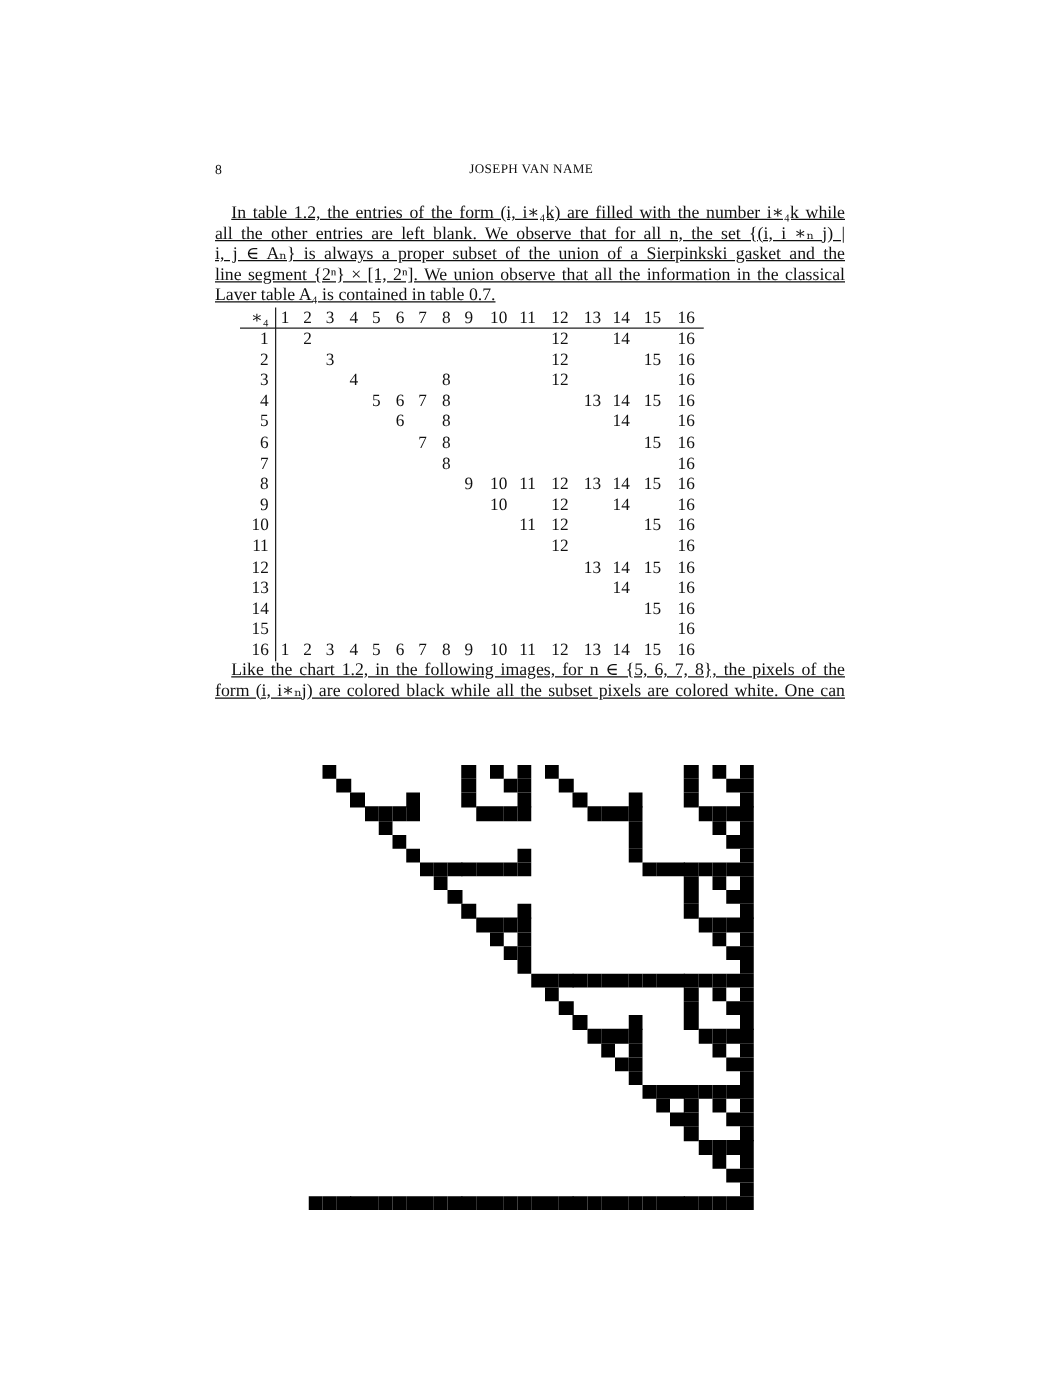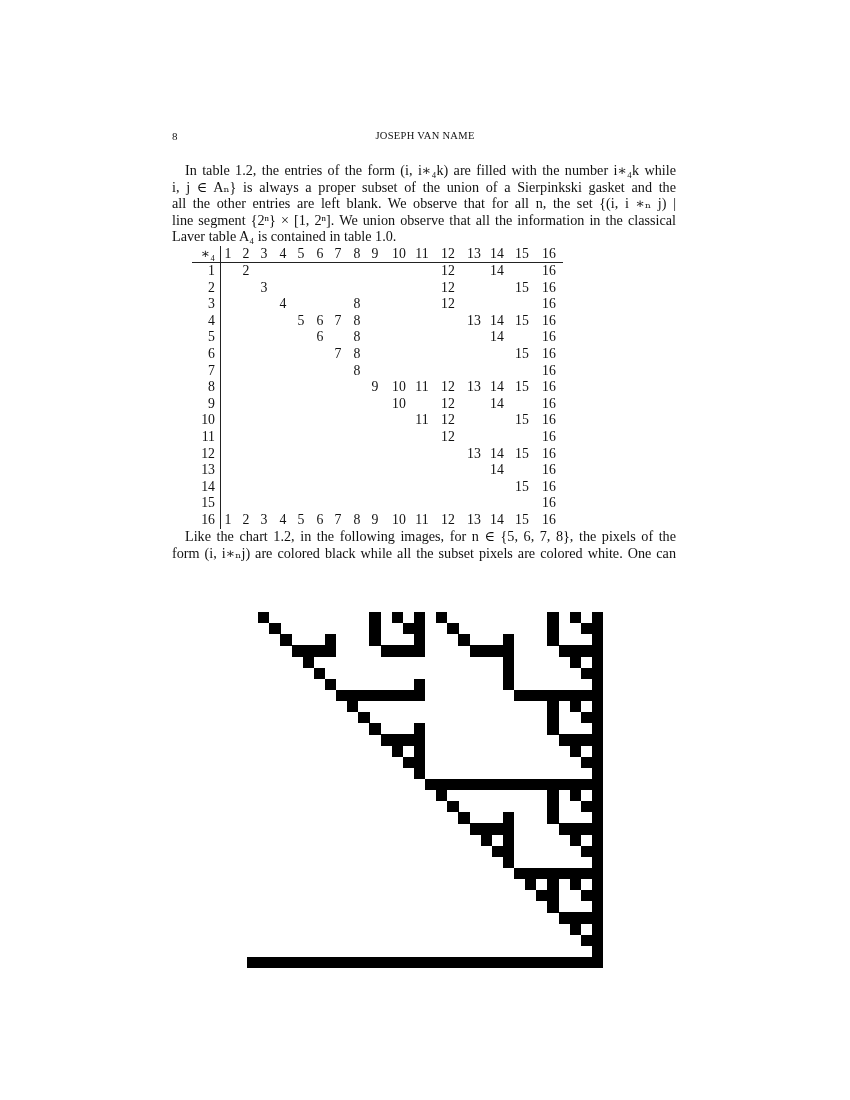--- a/index.html
+++ b/index.html
@@ -2,21 +2,21 @@
 <html><head>
 <meta charset="utf-8">
 <style>
   html, body { margin: 0; padding: 0; background: #ffffff; }
   body { width: 850px; height: 1100px; position: relative; overflow: hidden;
          font-family: "Liberation Serif", "DejaVu Serif", serif; color: #111; }
   .abs { position: absolute; }
   #page-number { left: 172px; top: 130px; font-size: 11px; }
   #running-head { left: 0; width: 850px; top: 130px; text-align: center; font-size: 10.5px; letter-spacing: 0.3px; }
   .para { position: absolute; left: 172px; width: 504px; font-size: 14.2px; line-height: 16.6px; text-align: justify; }
-  .para .line { display: block; white-space: nowrap; text-align: justify; text-align-last: justify; height: 16.6px; }
+  .para .line { display: block; white-space: nowrap; text-align: justify; text-align-last: justify; height: 16.6px; text-decoration: underline; }
   .para .line.last { text-align-last: left; }
   .para .line.indent { padding-left: 13px; }
   #para1 { top: 162px; }
   #para2 { top: 528px; }
 
   
   #laver-table { position: absolute; left: 0; top: 0; width: 850px; height: 540px; font-size: 13.8px; }
   .tcell { position: absolute; width: 30px; margin-left: -15px; text-align: center; height: 16px; line-height: 16px; }
   .rlabel { position: absolute; width: 40px; left: 175px; text-align: right; height: 16px; line-height: 16px; }
   #vrule { position: absolute; left: 220px; top: 246px; width: 1px; height: 283px; background: #222; }
@@ -27,24 +27,24 @@
   .px { position: absolute; width: 11.3px; height: 11.3px; background: #000; }
 </style>
 </head>
 <body>
 
 <div id="page-number" class="abs">8</div>
 <div id="running-head" class="abs">JOSEPH VAN NAME</div>
 
 <div id="para1" class="para">
   <span class="line indent">In table 1.2, the entries of the form (i, i∗₄k) are filled with the number i∗₄k while</span>
+  <span class="line">all the other entries are left blank. We observe that for all n, the set {(i, i ∗ₙ j) |</span>
   <span class="line">i, j ∈ Aₙ} is always a proper subset of the union of a Sierpinkski gasket and the</span>
-  <span class="line">all the other entries are left blank. We observe that for all n, the set {(i, i ∗ₙ j) |</span>
   <span class="line">line segment {2ⁿ} × [1, 2ⁿ]. We union observe that all the information in the classical</span>
-  <span class="line last">Laver table A₄ is contained in table 1.0.</span>
+  <span class="line last">Laver table A₄ is contained in table 0.7.</span>
 </div>
 
 <div id="laver-table">
   <div id="vrule"></div>
   <div id="hrule"></div>
 <div class="rlabel" style="top: 246px; font-style: normal;">∗₄</div>
     <div class="tcell" style="left: 228px; top: 246px;">1</div>
     <div class="tcell" style="left: 246px; top: 246px;">2</div>
     <div class="tcell" style="left: 264px; top: 246px;">3</div>
     <div class="tcell" style="left: 283px; top: 246px;">4</div>

